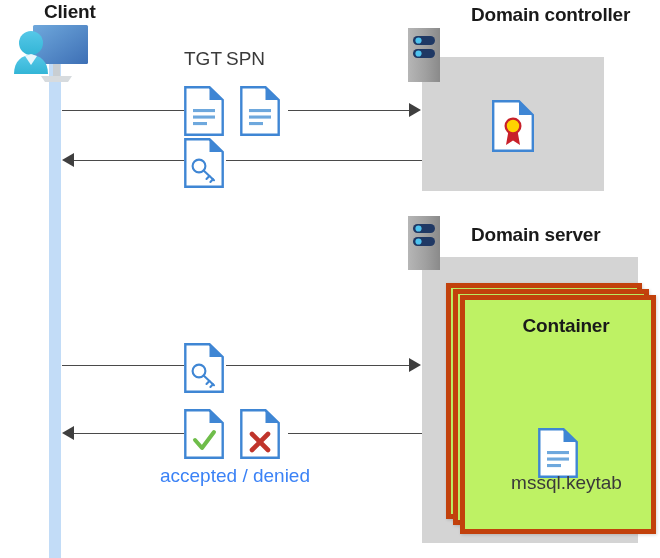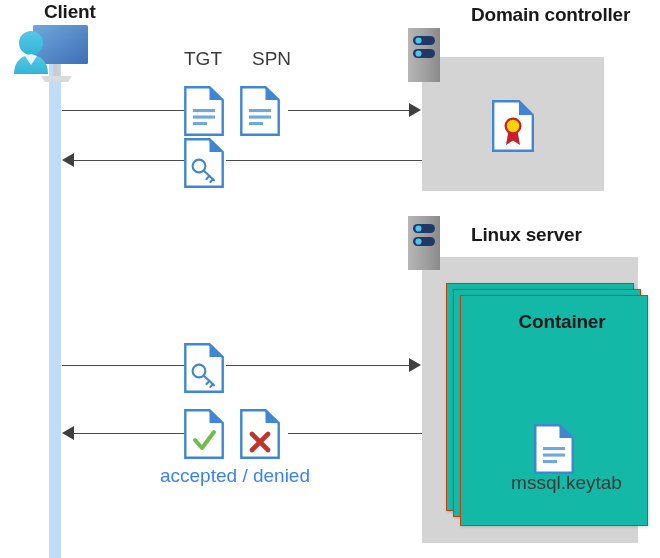--- a/index.html
+++ b/index.html
@@ -30,42 +30,42 @@
   #dc-panel{left:422px;top:57px;width:182px;height:134px;}
   #linux-panel{left:422px;top:257px;width:216px;height:286px;}
 
   
   .server-badge{width:32px;height:54px;}
   #dc-server{left:408px;top:28px;}
   #linux-server{left:408px;top:216px;}
 
   
   .card{
-    background:#14b8a6;border:1px solid #c2410c;
+    background:#bef264;border:5px solid #c2410c;
     box-shadow:1px 1px 3px rgba(0,0,0,0.16);
   }
   #card-back{left:446px;top:283px;width:186px;height:226px;}
   #card-mid{left:453px;top:289px;width:186px;height:226px;}
   #card-front{left:460px;top:295px;width:186px;height:229px;}
 
   
   .arrow-line{height:0;border-top:1.6px solid #4a4a4a;}
   .arrow-head{width:0;height:0;}
   .head-right{
     border-top:7px solid transparent;border-bottom:7px solid transparent;
     border-left:12px solid #3f3f3f;
   }
   .head-left{
     border-top:7px solid transparent;border-bottom:7px solid transparent;
     border-right:12px solid #3f3f3f;
   }
   .lbl{font-size:19px;color:#3a3a3a;}
 
   #tgt-label{left:184px;top:48px;}
-  #spn-label{left:252px;top:48px;}
+  #spn-label{left:226px;top:48px;}
   #accepted-denied{left:0px;top:465px;width:470px;text-align:center;font-size:19px;color:#3b82f6;}
   #keytab-label{left:460px;top:472px;width:213px;text-align:center;font-size:19px;color:#3a3a3a;}
 </style>
 </head>
 <body>
 
 <div class="abs" id="lifeline"></div>
 
 <div class="abs title" id="client-title">Client</div>
 
@@ -119,21 +119,21 @@
   <svg width="42" height="52" viewBox="0 0 42 52">
     <path d="M1.2 1.2 H27 L40.8 15 V50.8 H1.2 Z" fill="#ffffff" stroke="#3f86d4" stroke-width="2.4"></path>
     <path d="M27 1.2 L40.8 15 H27 Z" fill="#3f86d4"></path>
     <path d="M17 28 L14 45 L21 40.5 L28 45 L25 28 Z" fill="#c8202a"></path>
     <circle cx="21" cy="26" r="8.5" fill="#c8202a"></circle>
     <circle cx="21" cy="26" r="6.2" fill="#ffd200"></circle>
   </svg>
 </div>
 
 <div class="abs panel" id="linux-panel"></div>
-<div class="abs title" id="linux-title">Linux server</div>
+<div class="abs title" id="linux-title">Domain server</div>
 
 <div class="abs server-badge" id="linux-server">
   <svg width="32" height="54" viewBox="0 0 32 54">
     <rect x="0" y="0" width="32" height="54" fill="url(#srvGrad)"></rect>
     <rect x="5" y="8" width="22" height="9" rx="4.5" fill="#1f3864"></rect>
     <circle cx="10.5" cy="12.5" r="3.1" fill="#4ec3ef"></circle>
     <rect x="5" y="21" width="22" height="9" rx="4.5" fill="#1f3864"></rect>
     <circle cx="10.5" cy="25.5" r="3.1" fill="#4ec3ef"></circle>
   </svg>
 </div>

